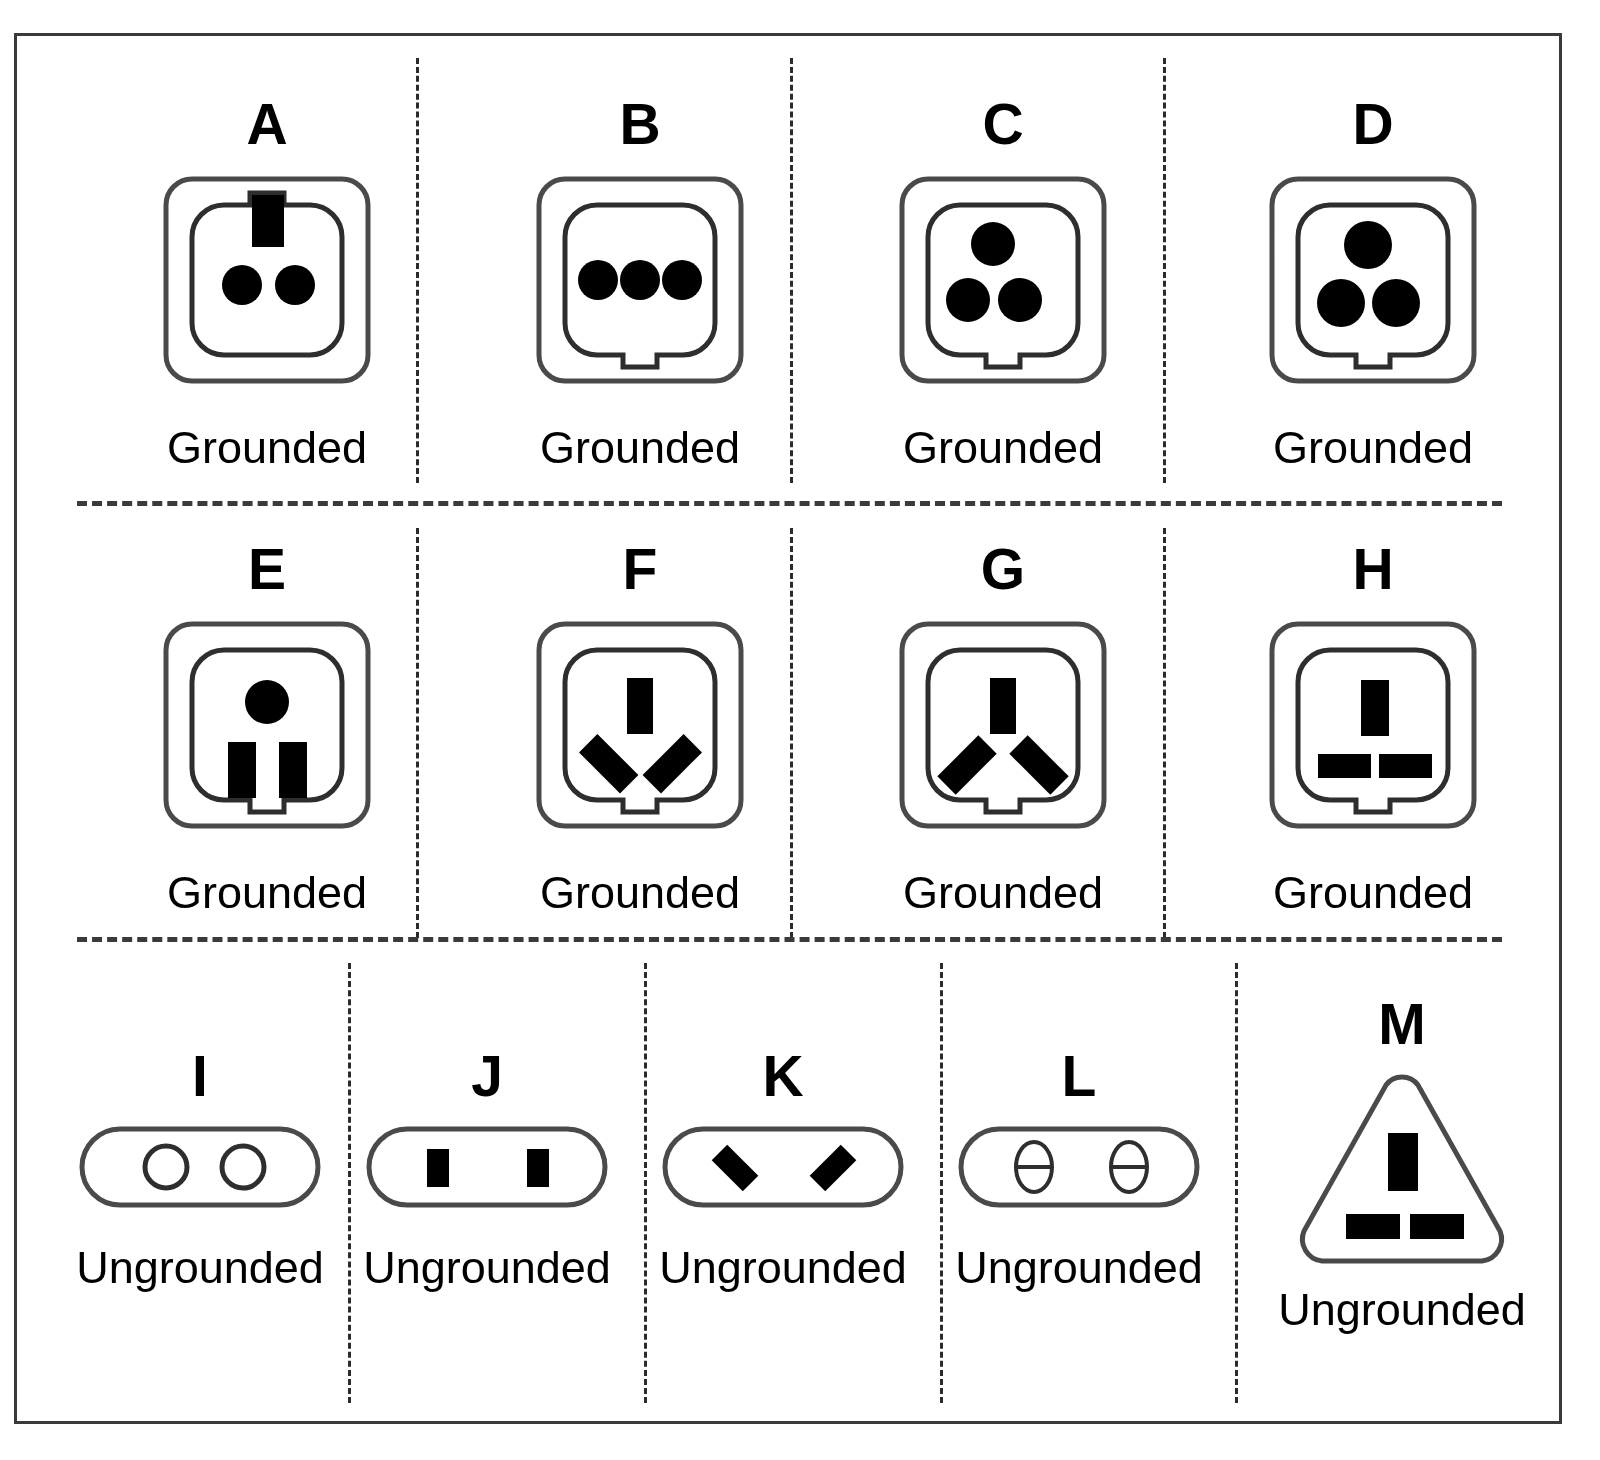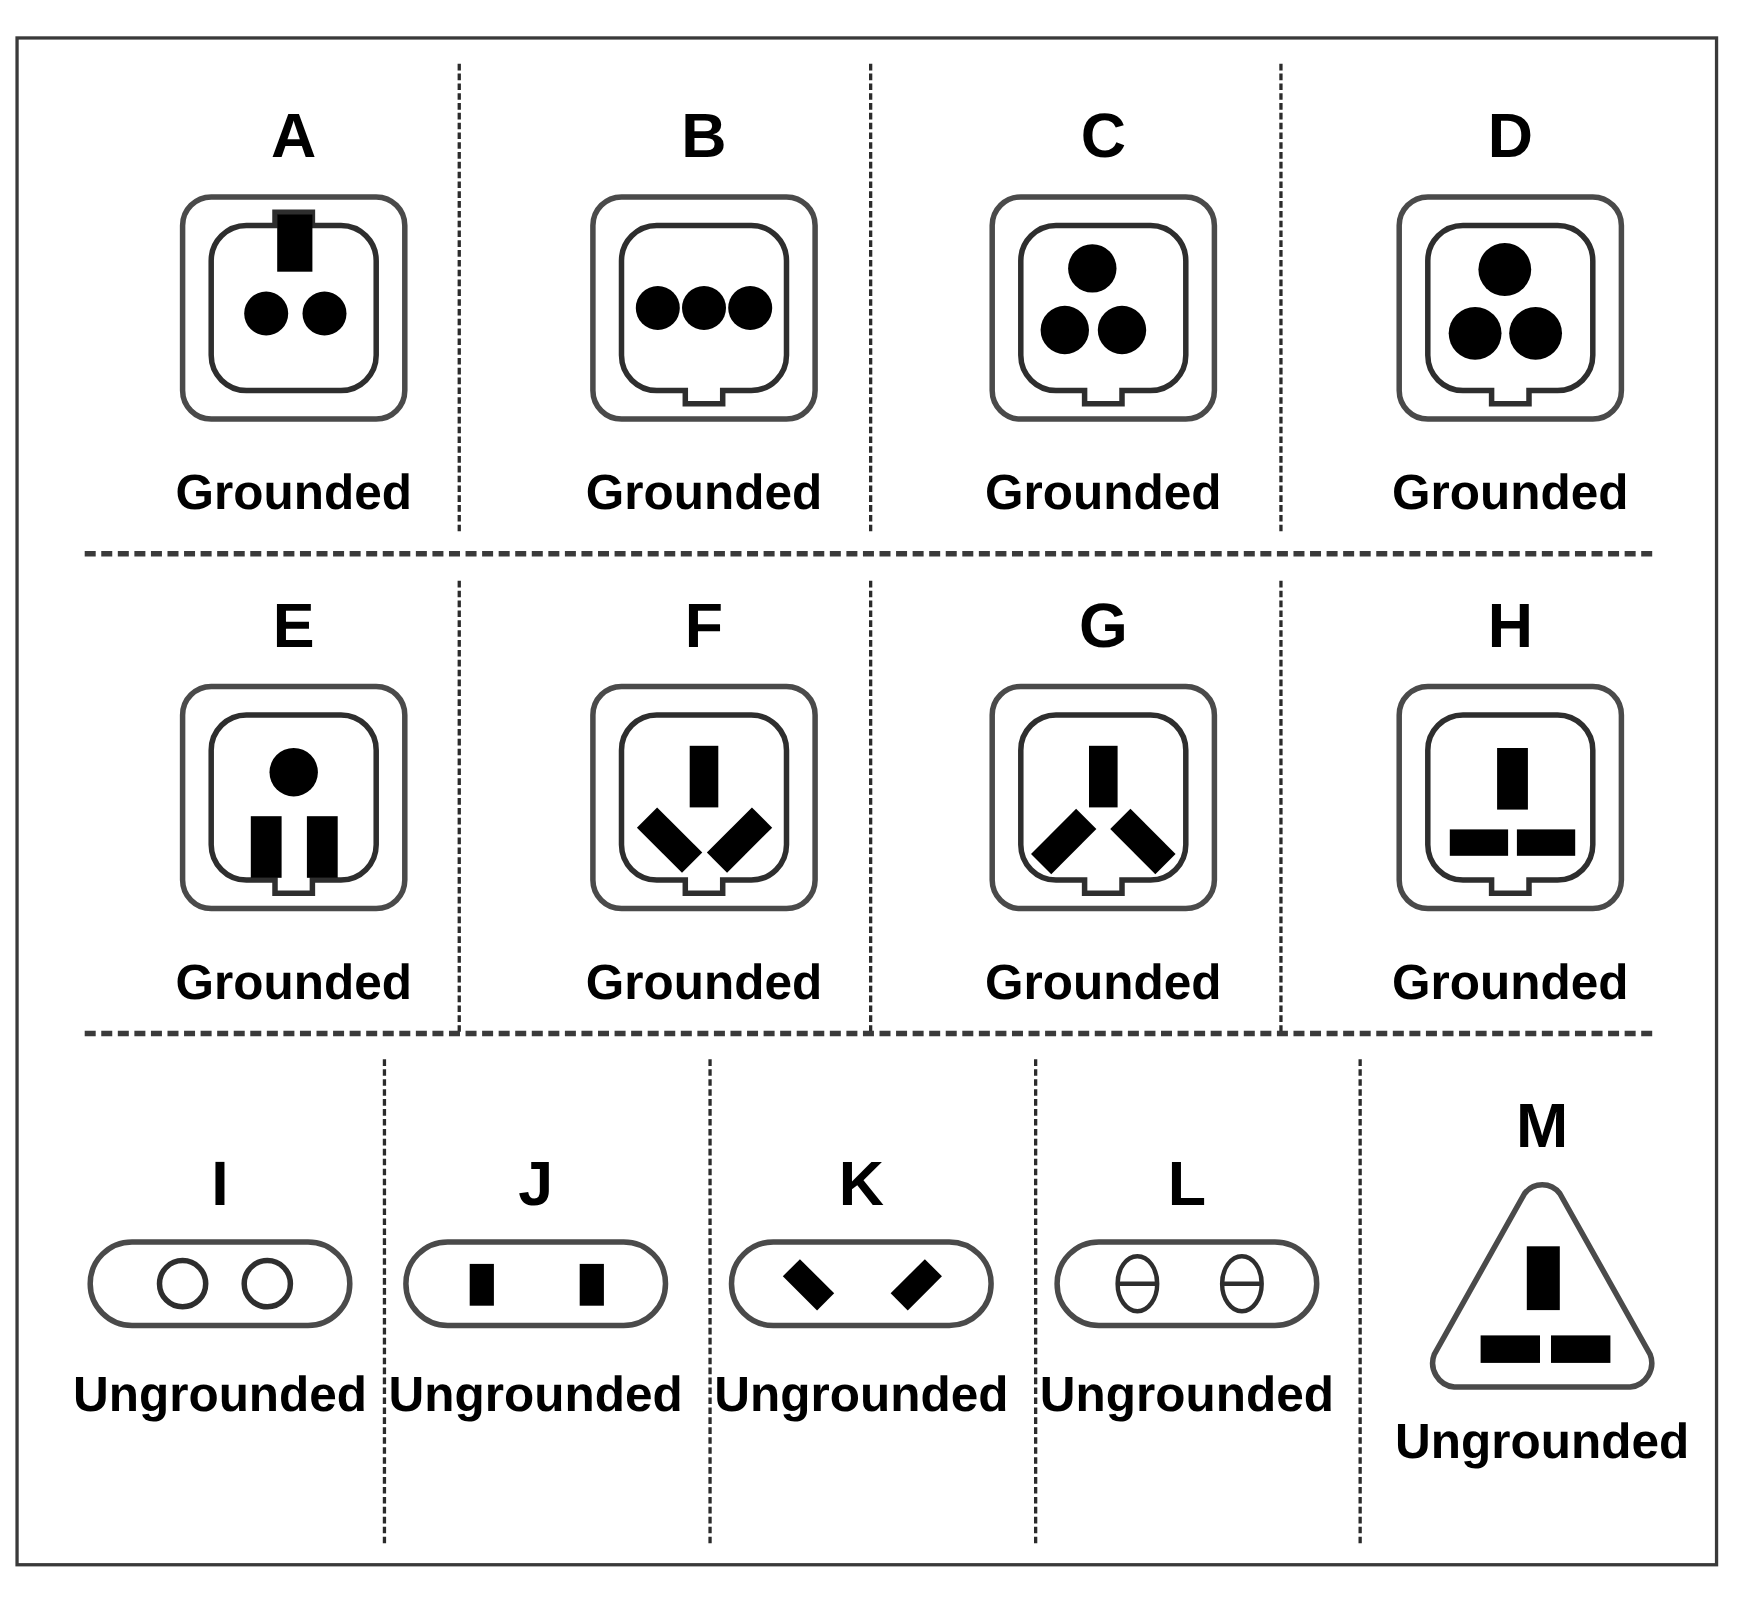--- a/index.html
+++ b/index.html
@@ -46,21 +46,21 @@
   }
   .cell-letter {
     font-size: 57px;
     font-weight: bold;
     color: #000;
     line-height: 1;
     letter-spacing: 0px;
   }
   .cell-caption {
     font-size: 45px;
-    font-weight: bold;
+    font-weight: normal;
     color: #000;
     line-height: 1;
     white-space: nowrap;
   }
   .socket-holder {
     display: flex;
     align-items: center;
     justify-content: center;
   }
   svg { display: block; overflow: visible; }

